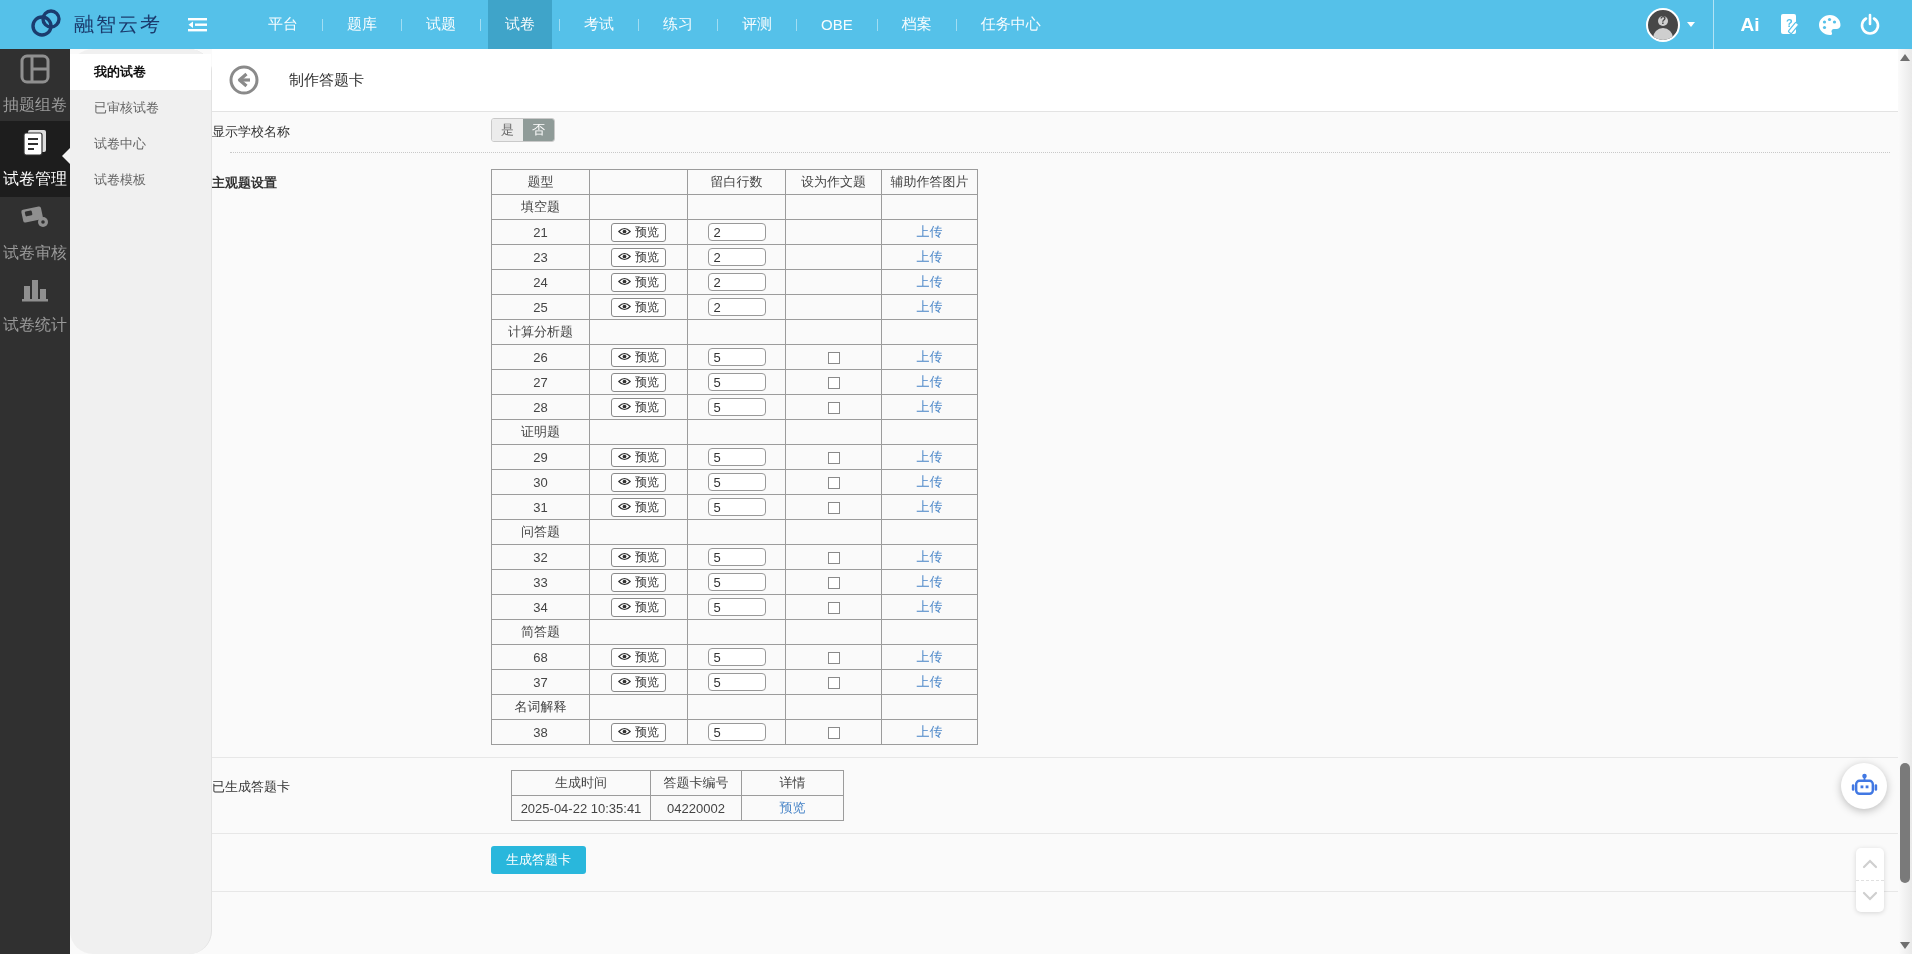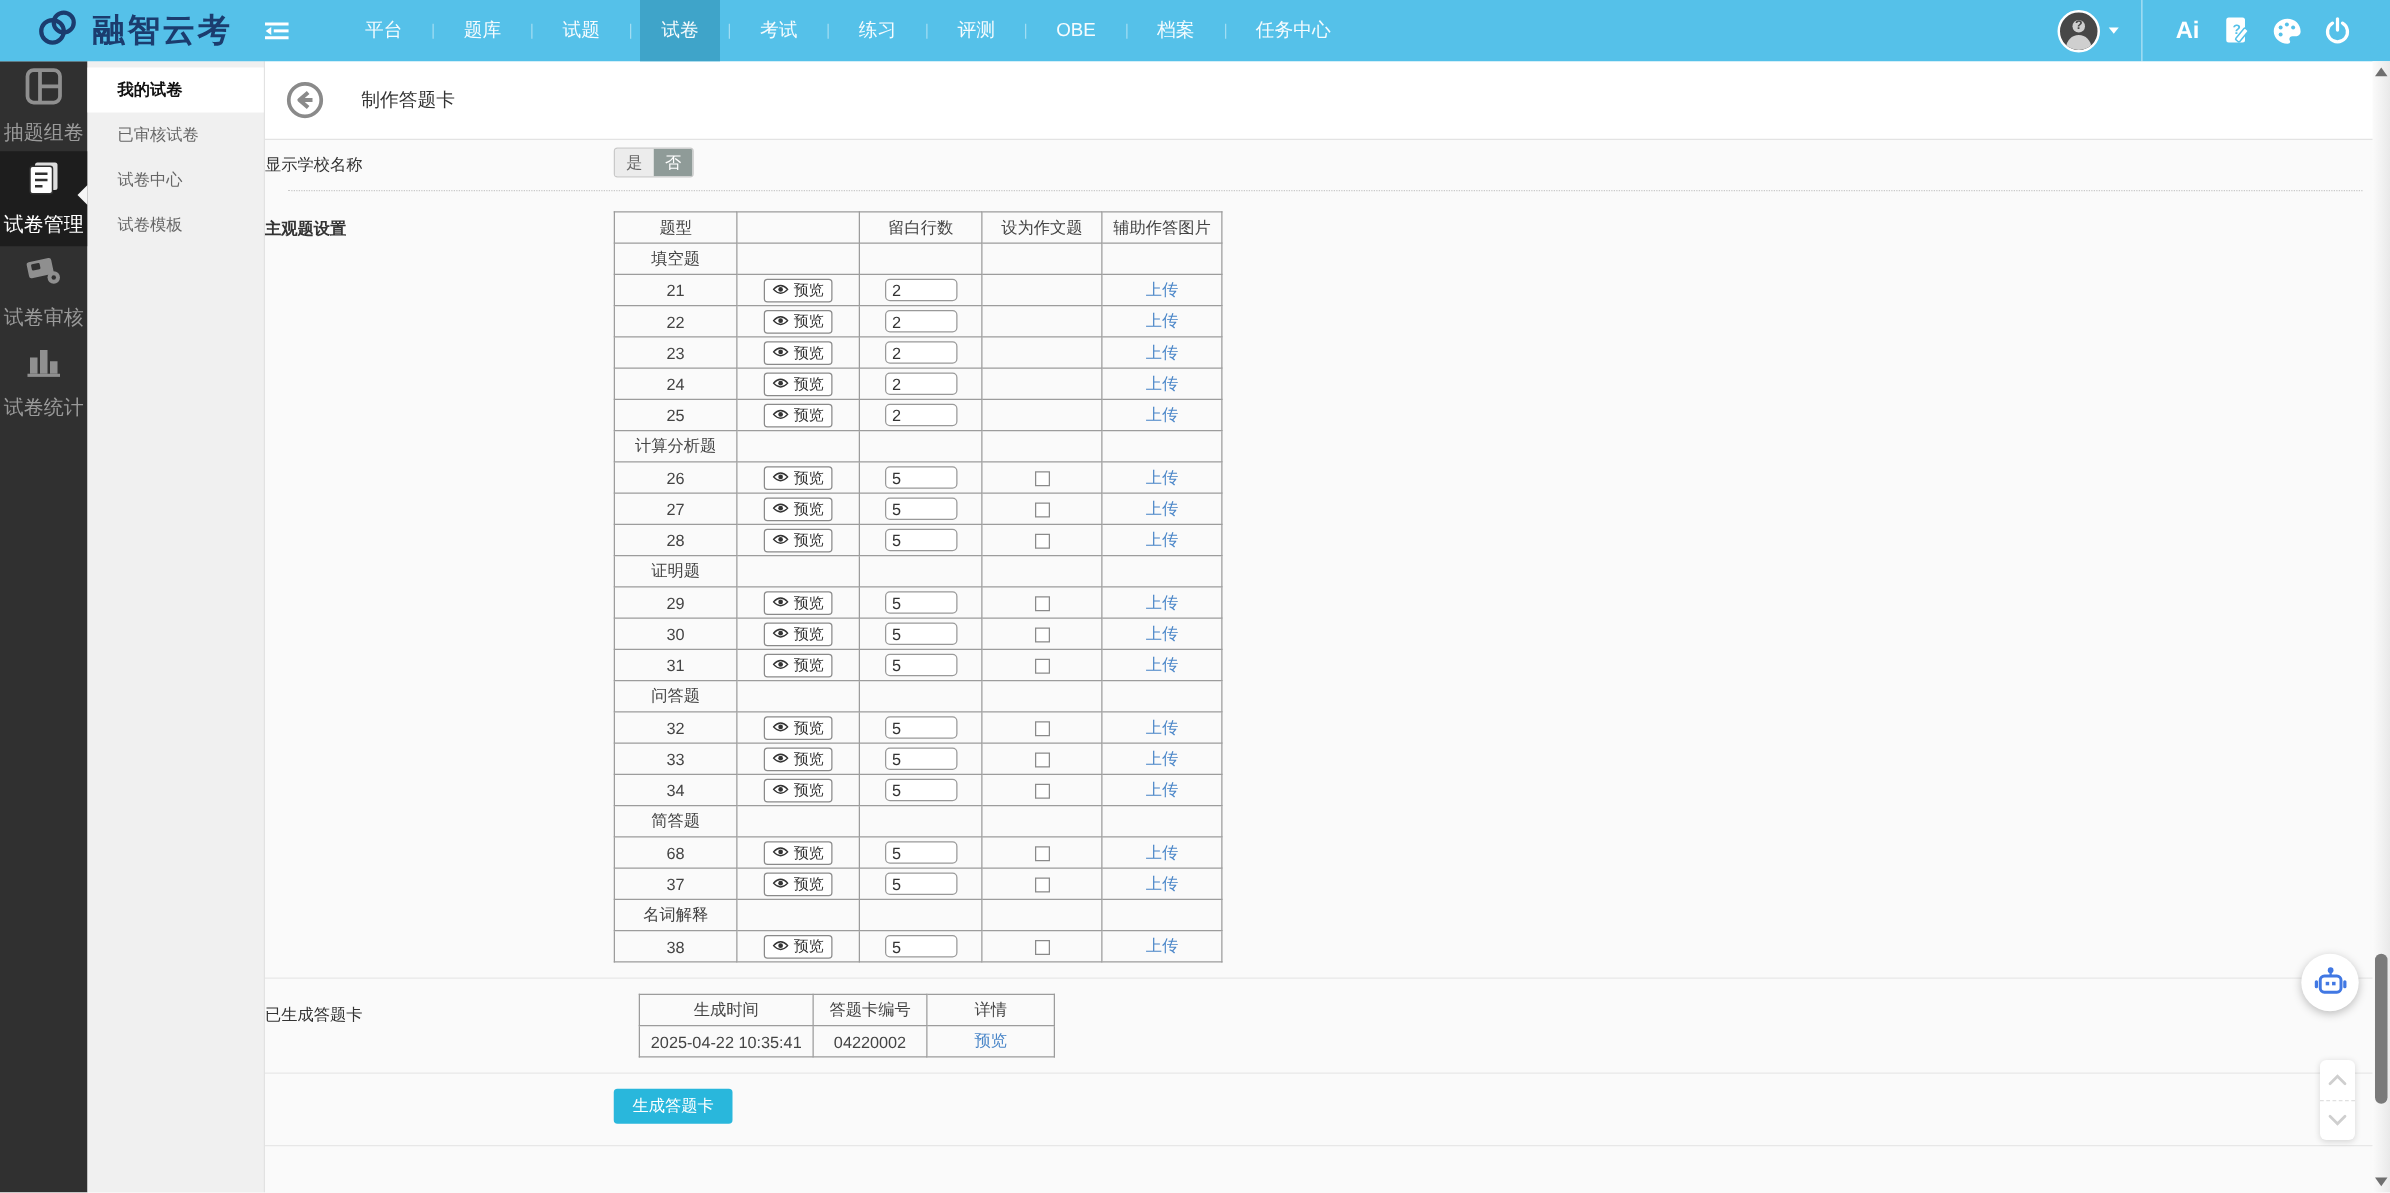--- a/index.html
+++ b/index.html
@@ -9,21 +9,21 @@
   :root{
     --navbar-bg:#55c1e9; --navbar-active:#3fa4c9; --brand:#1b3c6e;
     --side-bg:#303030; --side-active:#1d1d1d; --submenu-bg:#f0f0f0;
     --btn:#29b7dc; --link:#4a86c8; --tborder:#9c9c9c; --toggle-sel:#8f9b98;
     --robot:#4178e3;
   }
 
   
   .navbar { height:49px; background:var(--navbar-bg); display:flex; align-items:center; position:relative; z-index:5; }
   .brand { display:flex; align-items:center; padding-left:28px; }
-  .brand-text { color:var(--brand); font-size:26px; font-weight:bold; margin-left:10px; letter-spacing:2px; }
+  .brand-text { color:var(--brand); font-size:20px; font-weight:normal; margin-left:10px; letter-spacing:2px; }
   .menu-toggle { margin-left:26px; cursor:pointer; display:flex; align-items:center; }
   .nav-items { display:flex; align-items:center; height:49px; margin-left:44px; }
   .nav-item { height:49px; display:flex; align-items:center; padding:0 17px; color:rgba(255,255,255,.95); font-size:15px; cursor:pointer; }
   .nav-item.active { background:var(--navbar-active); }
   .nav-sep { width:1px; height:12px; background:rgba(255,255,255,.45); margin:0 7px; }
   .nav-right { position:absolute; right:22px; top:0; height:49px; display:flex; align-items:center; gap:0; }
   .avatar-wrap { display:flex; align-items:center; cursor:pointer; }
   .avatar { width:34px; height:34px; border-radius:50%; background:#474747; border:2px solid #ffffff; position:relative; overflow:hidden; }
   .avatar .head { position:absolute; left:10px; top:6px; width:10px; height:10px; border-radius:50%; background:#cfcfcf; }
   .avatar .torso { position:absolute; left:5px; top:18px; width:20px; height:12px; border-radius:10px 10px 0 0; background:#cfcfcf; }
@@ -37,21 +37,21 @@
   .layout { display:flex; height:905px; }
 
   
   .sidebar { width:70px; background:var(--side-bg); flex-shrink:0; position:relative; }
   .side-item { height:72px; display:flex; flex-direction:column; align-items:center; justify-content:center; gap:7px; cursor:pointer; }
   .side-item .lbl { font-size:16px; color:#9a9a9a; }
   .side-item.active { background:var(--side-active); height:76px; }
   .side-item.active .lbl { color:#ffffff; }
 
   
-  .submenu { width:142px; background:var(--submenu-bg); flex-shrink:0; padding-top:5px; position:relative; border-right:1px solid #e2e2e2; }
+  .submenu { width:142px; background:var(--submenu-bg); flex-shrink:0; padding-top:5px; position:relative; border-right:1px solid #e2e2e2;border-radius:23px; }
   .sub-item { height:36px; line-height:36px; padding-left:24px; font-size:13px; color:#666; cursor:pointer; }
   .sub-item.active { background:#ffffff; color:#111; font-weight:bold; }
   .sub-notch { position:absolute; left:-8px; top:99px; width:0; height:0;
     border-top:8px solid transparent; border-bottom:8px solid transparent; border-right:8px solid #f5f5f5; }
 
   
   .main { flex:1; background:#fafafa; position:relative; }
   .page-header { height:63px; background:#fff; border-bottom:1px solid #e3e3e3; display:flex; align-items:center; padding-left:17px; }
   .back-btn { width:30px; height:30px; cursor:pointer; }
   .page-title { margin-left:30px; font-size:15px; color:#333; }
@@ -270,35 +270,20 @@
             <tbody id="subj-body">
                 <tr>
     <td class="cat">填空题</td>
     <td></td>
                   <td></td>
                   <td></td>
                   <td></td>
   </tr>
                 <tr>
     <td>21</td>
-    <td>
-      <button class="preview-btn">
-        <svg width="13" height="9" viewBox="0 0 16 10">
-          <path d="M1 5 Q8 -2.5 15 5 Q8 12.5 1 5 Z" fill="none" stroke="#333" stroke-width="1.4"></path>
-          <circle cx="8" cy="5" r="2.3" fill="#333"></circle>
-        </svg>
-        <span class="pv-label">预览</span>
-      </button>
-    </td>
-    <td><input class="lines-input" value="2" style=""></td>
-    <td></td>
-    <td><a class="blue-link upload">上传</a></td>
-  </tr>
-                <tr>
-    <td>22</td>
     <td>
       <button class="preview-btn">
         <svg width="13" height="9" viewBox="0 0 16 10">
           <path d="M1 5 Q8 -2.5 15 5 Q8 12.5 1 5 Z" fill="none" stroke="#333" stroke-width="1.4"></path>
           <circle cx="8" cy="5" r="2.3" fill="#333"></circle>
         </svg>
         <span class="pv-label">预览</span>
       </button>
     </td>
     <td><input class="lines-input" value="2" style=""></td>

